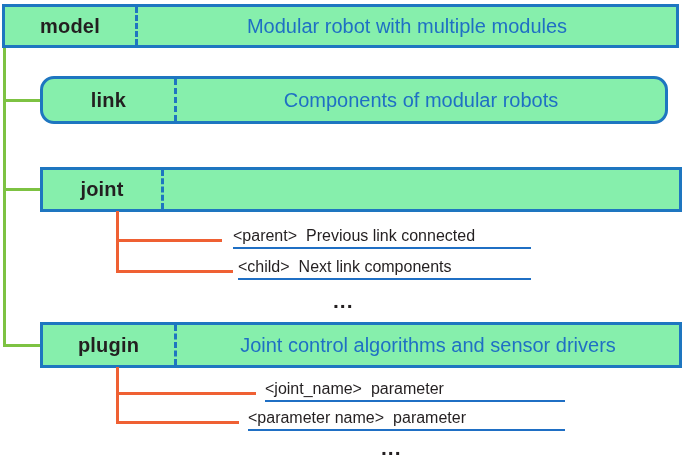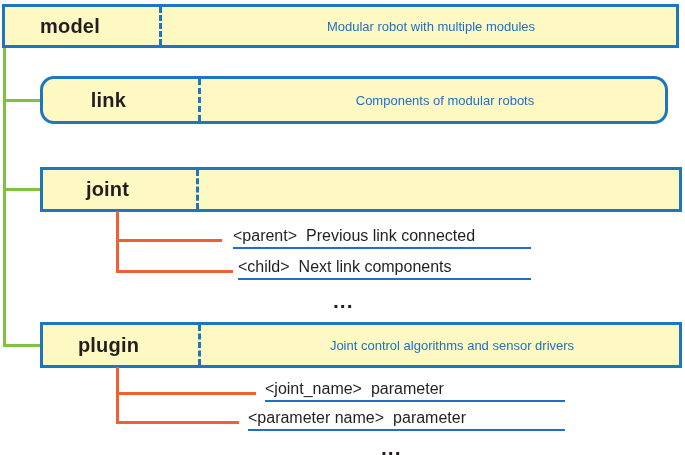--- a/index.html
+++ b/index.html
@@ -18,24 +18,23 @@
     width: 685px;
     height: 455px;
     background: #ffffff;
   }
 
   
   .node-box {
     position: absolute;
     box-sizing: border-box;
     border: 3px solid #1e76c0;
-    background: #fef9c3;
+    background: #86efac;
     display: flex;
     align-items: center;
-    gap: 24px;
   }
   .node-key {
     box-sizing: border-box;
     height: 100%;
     display: flex;
     align-items: center;
     justify-content: center;
     font-weight: bold;
     color: #231f20;
     font-size: 20px;
@@ -48,21 +47,21 @@
     height: 100%;
     border-left: 3px dashed #1e76c0;
   }
   .node-desc {
     flex: 1 1 auto;
     height: 100%;
     display: flex;
     align-items: center;
     justify-content: center;
     color: #1f6fc4;
-    font-size: 13px;
+    font-size: 20px;
     padding: 0 6px;
   }
 
   
   .green-v {
     position: absolute;
     background: #7dc242;
   }
   .green-h {
     position: absolute;
@@ -129,21 +128,21 @@
     <div class="node-desc">Modular robot with multiple modules</div>
   </div>
 
   <div class="node-box" style="left:40px; top:76px; width:628px; height:48px;border-radius:14px;">
     <div class="node-key" style="width:131px;">link</div>
     <div class="node-divider"></div>
     <div class="node-desc">Components of modular robots</div>
   </div>
 
   <div class="node-box" style="left:40px; top:167px; width:642px; height:45px;">
-    <div class="node-key" style="width:129px;">joint</div>
+    <div class="node-key" style="width:118px;">joint</div>
     <div class="node-divider"></div>
   </div>
 
   <div class="orange-v" style="left:116px; top:211px; height:62px;"></div>
   <div class="orange-h" style="left:116px; top:239px; width:106px;"></div>
   <div class="orange-h" style="left:116px; top:270px; width:117px;"></div>
 
   <div class="sub-item" style="left:233px; top:227px; width:298px; height:22px;">
     <span class="sub-tag">&lt;parent&gt;</span>
     <span class="sub-text">Previous link connected</span>

